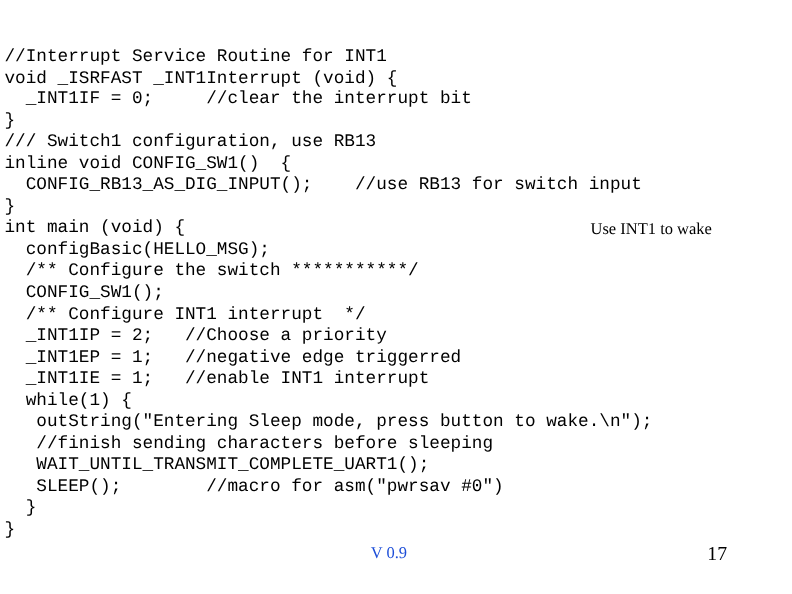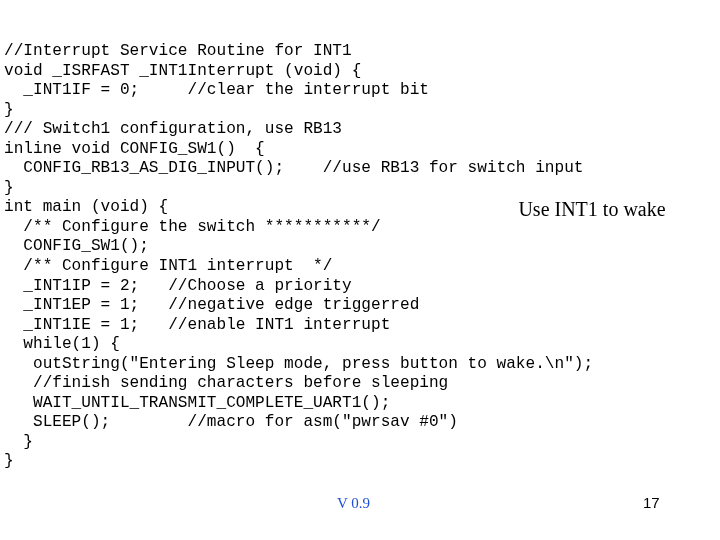--- a/index.html
+++ b/index.html
@@ -47,21 +47,21 @@
   }
 
   
   #callout {
     position: absolute;
     left: 470px;
     top: 196px;
     width: 244px;
     text-align: center;
     font-family: "Liberation Serif", "DejaVu Serif", serif;
-    font-size: 20px;
+    font-size: 15px;
     line-height: 26px;
     color: #000000;
   }
   #callout .callout-line {
     display: block;
     white-space: nowrap;
   }
 
   
   #footer-version {
@@ -70,41 +70,42 @@
     top: 494px;
     font-family: "Liberation Serif", "DejaVu Serif", serif;
     font-size: 15px;
     line-height: 18px;
     color: #1d4ed8;
   }
   #footer-page {
     position: absolute;
     left: 643px;
     top: 494px;
-    font-family: Liberation Sans, sans-serif;
-    font-size: 15px;
+    font-family: Liberation Serif, serif;
+    font-size: 18px;
     line-height: 18px;
     color: #000000;
   }
 </style>
 </head>
 <body>
 
 <div id="slide">
 
   <div id="code-block">
       <div class="code-line">//Interrupt Service Routine for INT1</div>
       <div class="code-line">void _ISRFAST _INT1Interrupt (void) {</div>
       <div class="code-line">  _INT1IF = 0;     //clear the interrupt bit</div>
       <div class="code-line">}</div>
       <div class="code-line">/// Switch1 configuration, use RB13</div>
       <div class="code-line">inline void CONFIG_SW1()  {</div>
       <div class="code-line">  CONFIG_RB13_AS_DIG_INPUT();    //use RB13 for switch input</div>
       <div class="code-line">}</div>
       <div class="code-line">int main (void) {</div>
+      <div class="code-line">  configBasic(HELLO_MSG);</div>
       <div class="code-line">  /** Configure the switch ***********/</div>
       <div class="code-line">  CONFIG_SW1();</div>
       <div class="code-line">  /** Configure INT1 interrupt  */</div>
       <div class="code-line">  _INT1IP = 2;   //Choose a priority</div>
       <div class="code-line">  _INT1EP = 1;   //negative edge triggerred</div>
       <div class="code-line">  _INT1IE = 1;   //enable INT1 interrupt</div>
       <div class="code-line">  while(1) {</div>
       <div class="code-line">   outString("Entering Sleep mode, press button to wake.\n");</div>
       <div class="code-line">   //finish sending characters before sleeping</div>
       <div class="code-line">   WAIT_UNTIL_TRANSMIT_COMPLETE_UART1();</div>

